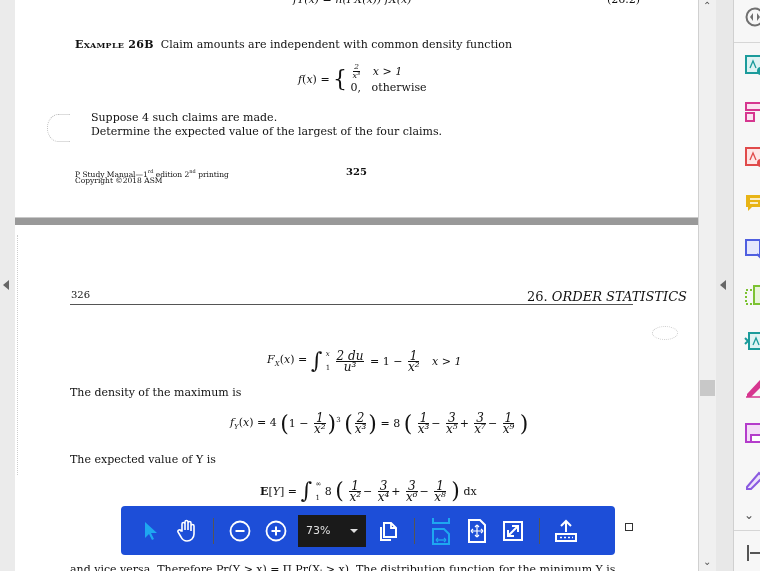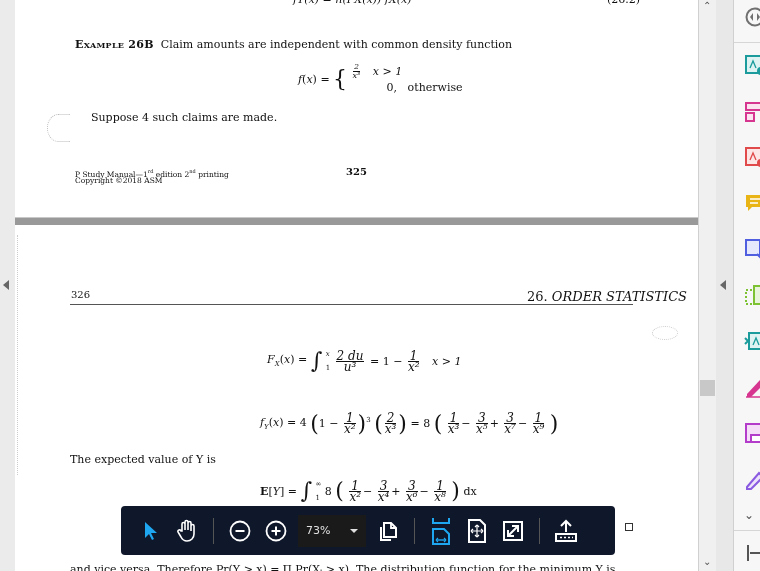--- a/index.html
+++ b/index.html
@@ -25,21 +25,21 @@
   .vscroll { position:absolute; left:698px; top:0; width:18px; height:571px; background:#f0f0f0; border-left:1px solid #d0d0d0; }
   .vscroll .thumb { position:absolute; left:1px; top:380px; width:15px; height:16px; background:#c8c8c8; }
   .vscroll .up, .vscroll .down { position:absolute; left:4px; font-size:10px; color:#555; font-family:"DejaVu Sans", sans-serif; }
   .gap-col { position:absolute; left:716px; top:0; width:17px; height:571px; background:#e8e8e8; border-right:1px solid #d0d0d0; }
   .gap-col .collapse { position:absolute; left:4px; top:280px; width:0; height:0; border-top:5px solid transparent; border-bottom:5px solid transparent; border-right:6px solid #666; }
   .tools-pane { position:absolute; left:734px; top:0; width:26px; height:571px; background:#f7f7f7; overflow:hidden; }
   .tool { position:absolute; left:10px; width:22px; height:22px; }
   .tool svg { width:22px; height:22px; display:block; }
   .tools-pane .divider { position:absolute; left:0; width:26px; height:1px; background:#d6d6d6; }
   
-  .float-bar { position:absolute; left:121px; top:506px; width:494px; height:49px; background:#0f172a; border-radius:4px; display:flex; align-items:center; }
+  .float-bar { position:absolute; left:121px; top:506px; width:494px; height:49px; background:#1d4ed8; border-radius:4px; display:flex; align-items:center; }
   .fb-btn { width:34px; height:34px; display:flex; align-items:center; justify-content:center; margin:0 1px; }
   .fb-btn svg { display:block; }
   .fb-sep { width:1px; height:26px; background:#555; margin:0 8px; }
   .zoom-box { display:flex; align-items:center; height:32px; padding:0 8px; background:#1a1a1a; margin:0 4px; }
   .zoom-box span { color:#e0e0e0; font-family:"DejaVu Sans", sans-serif; font-size:11px; }
   .zoom-caret { width:0; height:0; border-left:4px solid transparent; border-right:4px solid transparent; border-top:4px solid #e0e0e0; margin-left:20px; }
   .tiny-box { position:absolute; left:625px; top:523px; width:6px; height:6px; border:1px solid #333; background:#fff; }
   .circle-mark { position:absolute; width:22px; height:26px; border:1px dotted #bbb; border-right:none; border-radius:50% 0 0 50%; }
 </style>
 </head>
@@ -57,29 +57,30 @@
     </div>
 
     <div class="eq" style="left:283px; top:63px; height:32px;">
       <span class="n" style="vertical-align:middle;"><i>f</i>(<i>x</i>) =</span>
       <span class="big">{</span>
       <span style="display:inline-block; vertical-align:middle; line-height:15px;">
         <span style="display:block;">
           <span class="frac" style="font-size:8px;"><span class="num" style="font-size:8px; line-height:8px;">2</span><span style="font-size:8px; line-height:8px;">x³</span></span>
           &nbsp;&nbsp;<span>x &gt; 1</span>
         </span>
-        <span style="display:block;margin-left:36px;" class="n">
+        <span style="display:block;" class="n">
           <span>0,</span>&nbsp;&nbsp;
           <span>otherwise</span>
         </span>
       </span>
     </div>
 
     <div class="circle-mark" style="left:32px; top:114px;"></div>
     <div class="t" style="left:76px; top:111px;">Suppose 4 such claims are made.</div>
+    <div class="t" style="left:76px; top:125px;">Determine the expected value of the largest of the four claims.</div>
 
     <div class="t small" style="left:60px; top:167px;">
       <span>P Study Manual—1</span><sup style="font-size:5px;">rd</sup><span> edition 2</span><sup style="font-size:5px;">nd</sup><span> printing</span>
     </div>
     <div class="t small" style="left:60px; top:176px;">Copyright ©2018 ASM</div>
     <div class="t" style="left:331px; top:165px; font-weight:bold; font-size:10px;">325</div>
   </div>
 
   <div class="page-gap"></div>
 
@@ -97,22 +98,23 @@
     <div class="eq" style="left:252px; top:122px; height:30px;">
       <span style="vertical-align:middle;" class="n"><i>F</i><sub style="font-size:7px;"><i>X</i></sub>(<i>x</i>) =</span>
       <span class="big" style="font-style:italic;">∫</span>
       <span style="display:inline-block; vertical-align:middle; font-size:7px; line-height:14px;"><span style="display:block;">x</span><span style="display:block;" class="n">1</span></span>
       <span class="frac"><span class="num">2 du</span><span>u³</span></span>
       <span class="n" style="vertical-align:middle;">= 1 −</span>
       <span class="frac"><span class="num">1</span><span>x²</span></span>
       &nbsp;&nbsp;<span style="vertical-align:middle;">x &gt; 1</span>
     </div>
 
-
-    <div class="eq" style="left:215px; top:188px; height:32px;margin-left:30px;">
+    <div class="t" style="left:55px; top:161px;">The density of the maximum is</div>
+
+    <div class="eq" style="left:215px; top:188px; height:32px;">
       <span style="vertical-align:middle;" class="n"><i>f</i><sub style="font-size:7px;"><i>Y</i></sub>(<i>x</i>) = 4</span>
       <span class="big">(</span><span class="n" style="vertical-align:middle;">1 −</span>
       <span class="frac"><span class="num">1</span><span>x²</span></span><span class="big">)</span><span class="sup n">3</span>
       <span class="big">(</span><span class="frac"><span class="num">2</span><span>x³</span></span><span class="big">)</span>
       <span class="n" style="vertical-align:middle;">= 8</span>
       <span class="big">(</span>
       <span class="frac"><span class="num">1</span><span>x³</span></span><span class="n" style="vertical-align:middle;">−</span>
       <span class="frac"><span class="num">3</span><span>x⁵</span></span><span class="n" style="vertical-align:middle;">+</span>
       <span class="frac"><span class="num">3</span><span>x⁷</span></span><span class="n" style="vertical-align:middle;">−</span>
       <span class="frac"><span class="num">1</span><span>x⁹</span></span>

